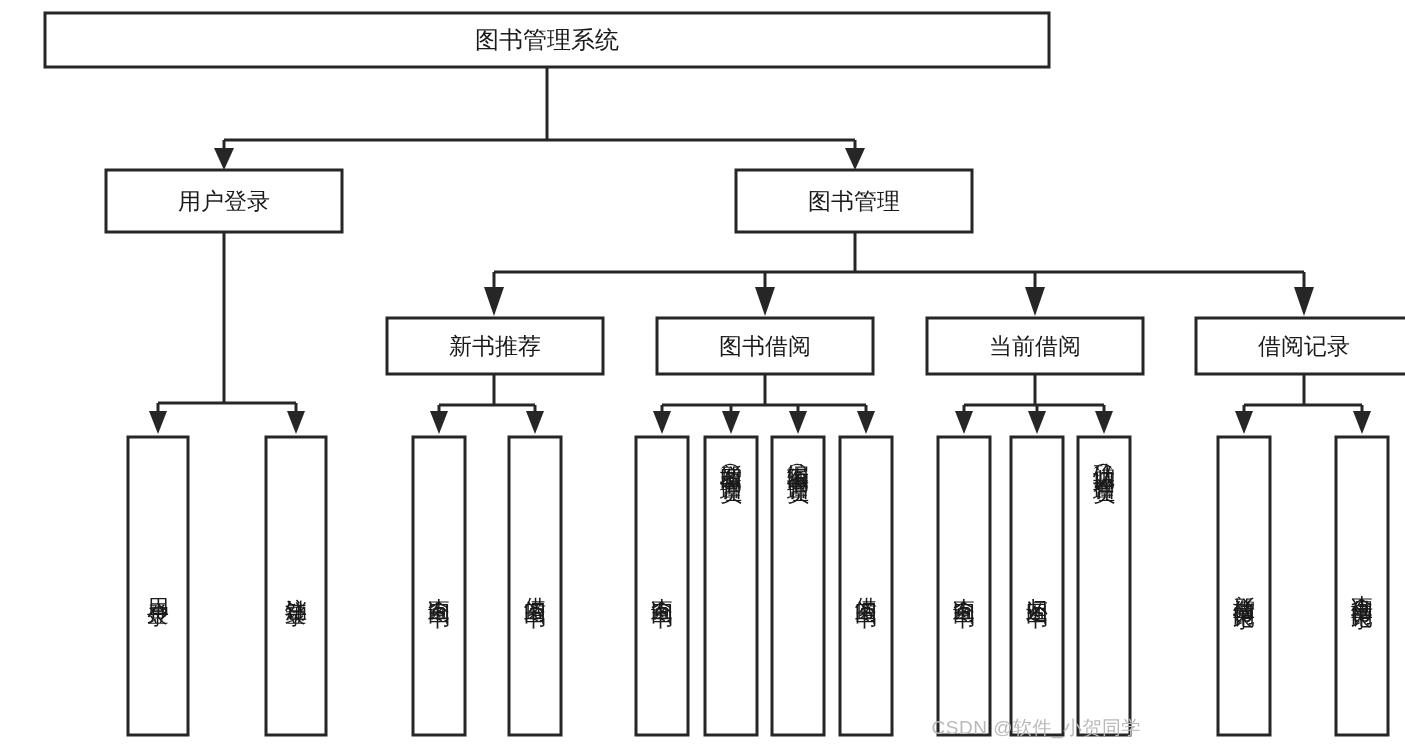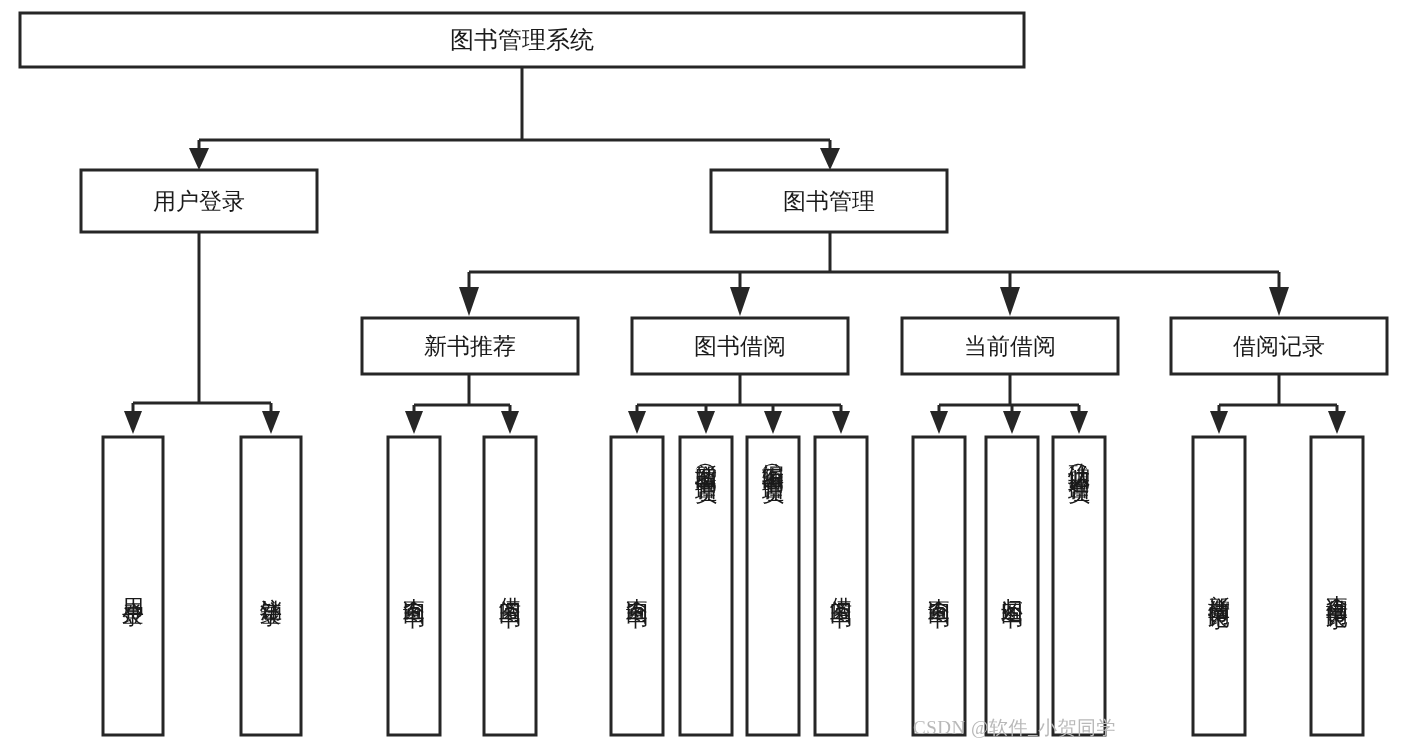--- a/index.html
+++ b/index.html
@@ -12,20 +12,21 @@
     width: 1405px;
     height: 747px;
     font-family: "DejaVu Sans", "Liberation Sans", sans-serif;
     overflow: hidden;
     position: relative;
   }
   #diagram-root {
     position: relative;
     width: 1130px;
     height: 747px;
+    margin-left: 25px;
   }
   svg.diagram-svg {
     position: absolute;
     top: 0;
     left: 0;
     width: 1405px;
     height: 747px;
     display: block;
   }
   .node-box {
@@ -69,21 +70,21 @@
     color: #1a1a1a;
     letter-spacing: 3px;
     line-height: 1;
     white-space: nowrap;
     text-align: center;
   }
   .watermark {
     position: absolute;
     right: 14px;
     bottom: 6px;
-    font-family: Liberation Serif, serif;
+    font-family: Liberation Sans, sans-serif;
     font-size: 19px;
     color: #b9b9b9;
     letter-spacing: 0.5px;
     white-space: nowrap;
     user-select: none;
   }
 </style>
 </head>
 <body>
 

